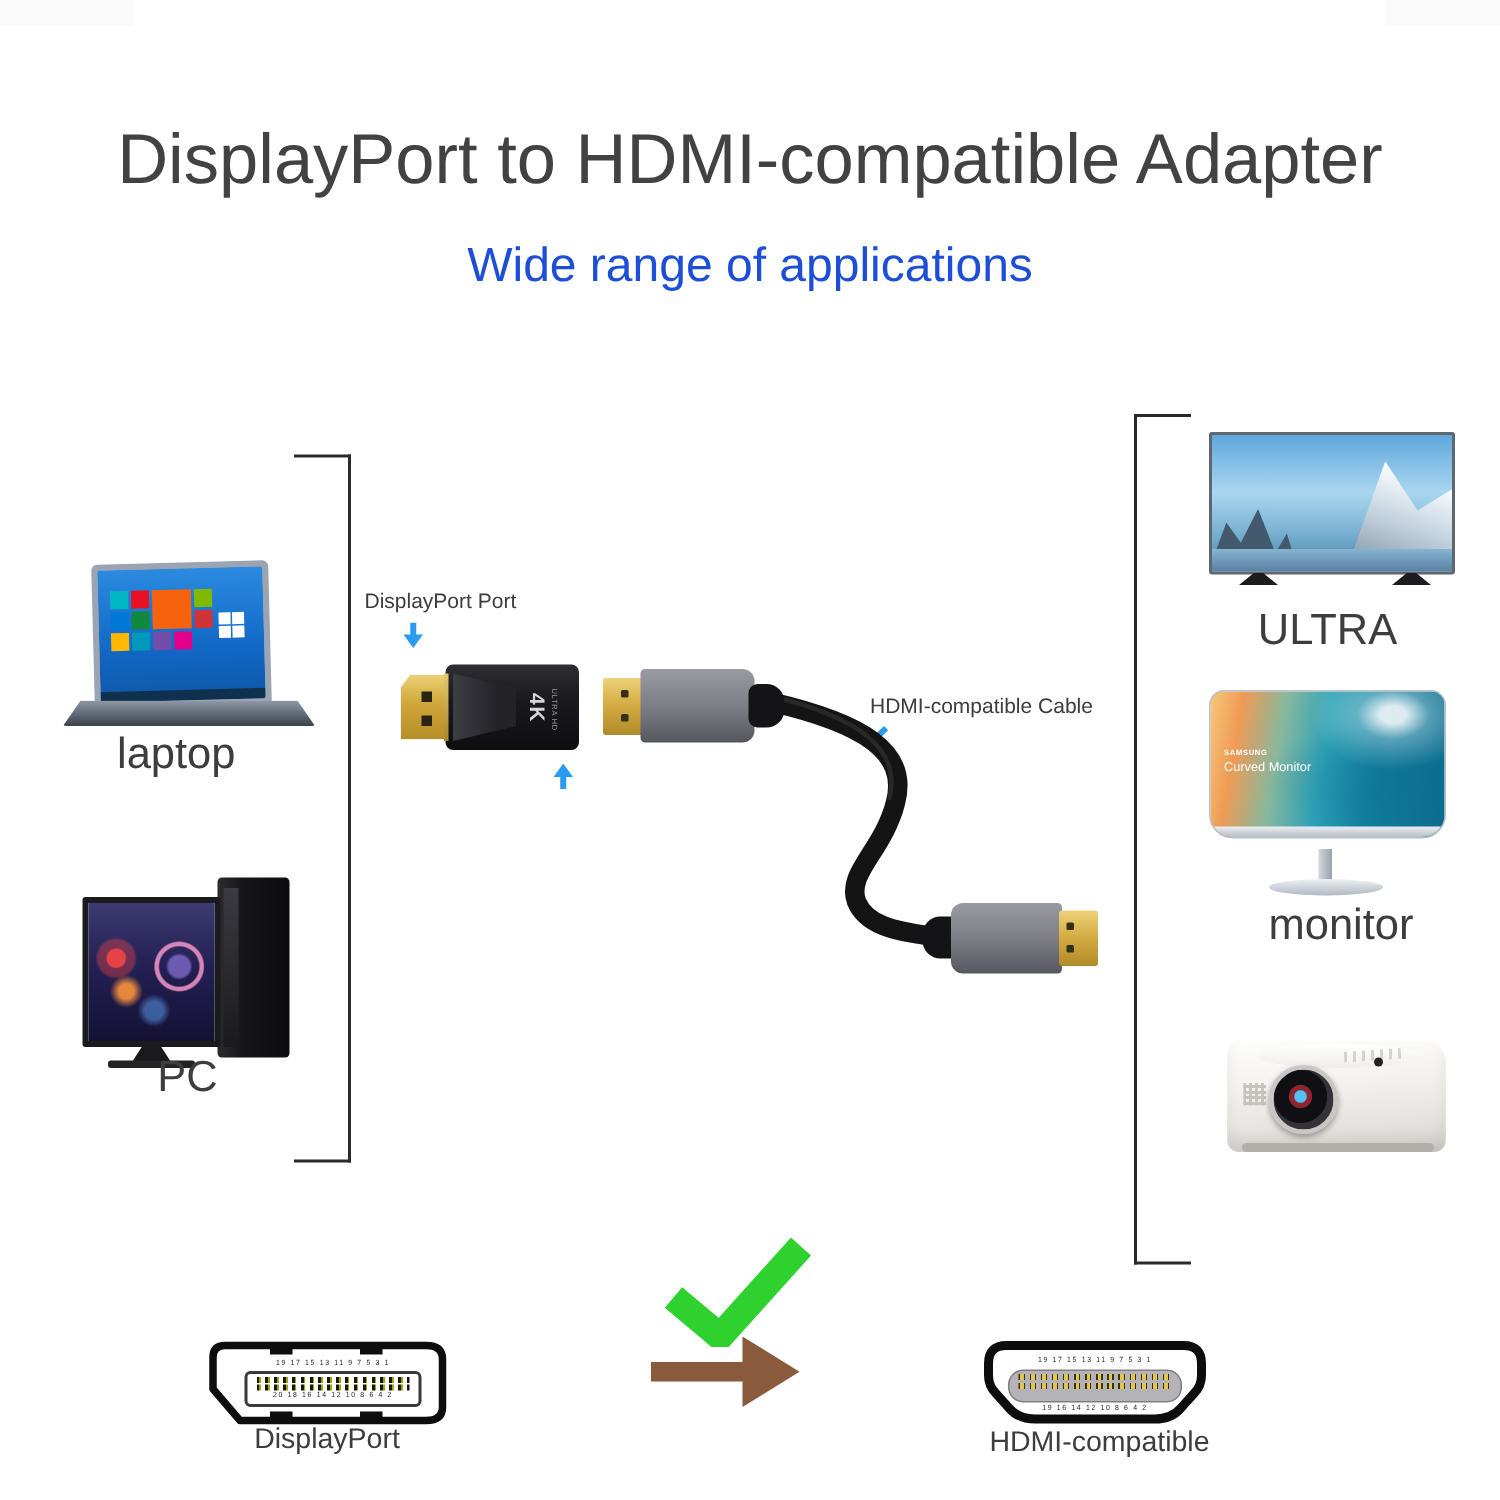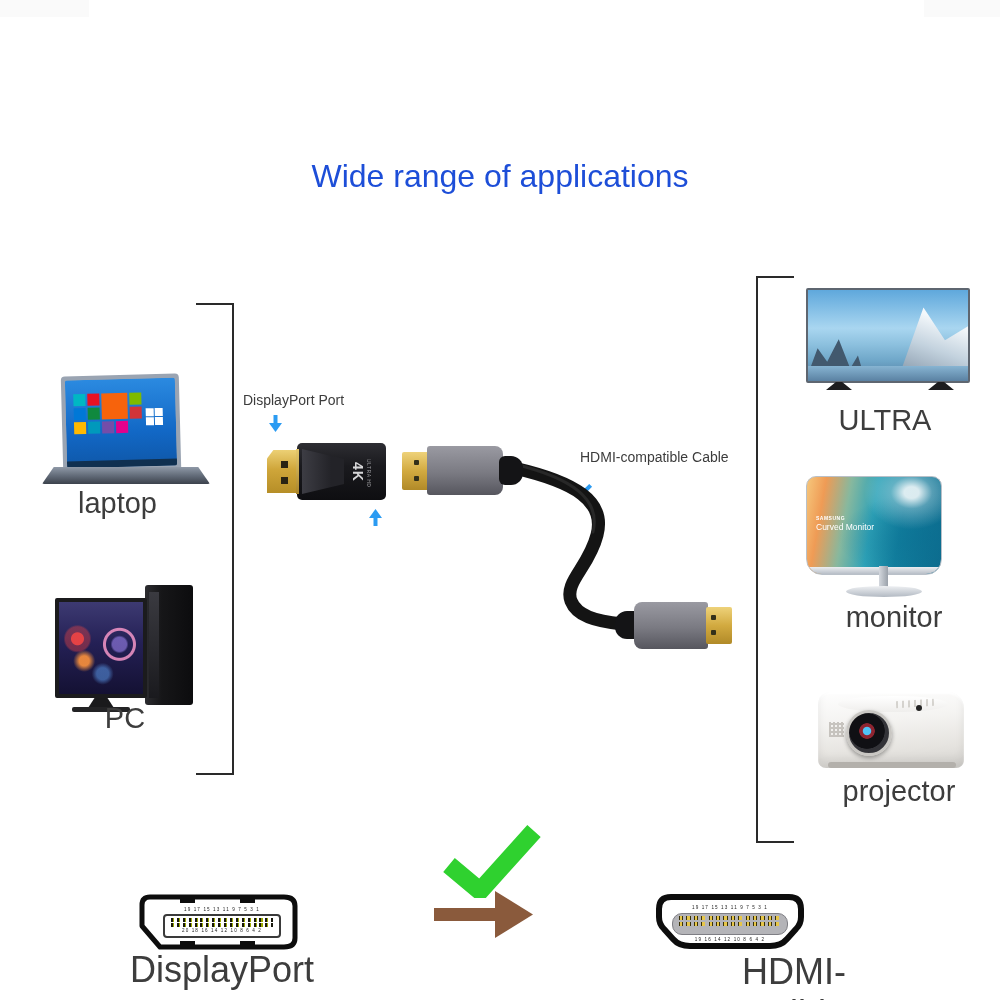--- a/index.html
+++ b/index.html
@@ -93,21 +93,21 @@
     clip-path:polygon(0 88%,10% 42%,20% 66%,32% 26%,44% 78%,52% 55%,60% 100%,0 100%);}
   .tv-mtn-right{position:absolute;right:0;bottom:0;width:48%;height:86%;
     background:linear-gradient(200deg,#f4f8fb 25%,#c3d2de 55%,#76899c 100%);
     clip-path:polygon(8% 100%,42% 6%,70% 48%,100% 30%,100% 100%);}
   .tv-water{position:absolute;left:0;bottom:0;width:100%;height:17%;
     background:linear-gradient(180deg,#87b4d2,#5a81a2);}
   .tv-foot{position:absolute;width:26px;height:8px;background:#1d1d1f;
     clip-path:polygon(0 100%,38% 0,62% 0,100% 100%);}
 
   
-  .cmon{position:absolute;left:806px;top:476px;width:136px;height:99px;border-radius:10px 10px 16px 16px;
+  .cmon{position:absolute;left:806px;top:460px;width:158px;height:99px;border-radius:10px 10px 16px 16px;
     overflow:hidden;border:1px solid #b9c0c8;box-sizing:border-box;
     background:
       radial-gradient(ellipse at 78% 16%, rgba(255,255,255,.85) 0 5%, rgba(255,255,255,.3) 14%, transparent 32%),
       radial-gradient(ellipse at 100% 62%, rgba(10,110,145,.6), transparent 55%),
       linear-gradient(100deg,#f6c77c 0%,#ef9b55 13%,#87b89e 30%,#2fa3b8 48%,#12809f 68%,#0d6b8d 100%);}
   .cmon-brand{position:absolute;left:9px;top:38px;font-size:5px;font-weight:bold;color:#fff;letter-spacing:.5px;}
   .cmon-caption{position:absolute;left:9px;top:45px;font-size:8.5px;color:#fff;}
   .cmon-chin{position:absolute;left:0;bottom:0;width:100%;height:7px;
     background:linear-gradient(180deg,#eceef1,#b7bec7);}
   .cmon-neck{position:absolute;left:879px;top:566px;width:9px;height:22px;
@@ -138,30 +138,31 @@
   .numrow{font-size:5px;color:#1c1c1c;text-align:center;white-space:nowrap;letter-spacing:1.2px;
           transform:scaleX(.92);line-height:6px;}
   .dp-pinbox{position:absolute;left:163px;top:914px;width:118px;height:24px;border:2px solid #3a3a3a;
     border-radius:4px;box-sizing:border-box;padding:1px 4px 0 4px;}
   .dp-pinrow{height:4px;margin:1px 2px 0 2px;
     background:repeating-linear-gradient(90deg,#17170c 0 2px,#9aa800 2px 3px,transparent 3px 5.9px);}
   .hdmi-strip{position:absolute;left:672px;top:913px;width:116px;height:22px;background:#b4b4b8;
     border:1px solid #7e7e84;border-radius:10px;box-sizing:border-box;padding:2px 6px;}
   .hdmi-pinrow{height:4px;margin-top:2px;
     background:repeating-linear-gradient(90deg,#3a3208 0 1px,#e6c64a 1px 3.4px,#3a3208 3.4px 4.2px,transparent 4.2px 7.4px);}
-  .footer-label{position:absolute;text-align:right;font-size:36px;color:#3d3d3d;}
+  .footer-label{position:absolute;text-align:center;font-size:19px;color:#3d3d3d;}
 </style>
 </head>
 <body>
 
 <div class="canvas">
 
   <div class="corner-shade" style="left:0;width:89px;"></div>
   <div class="corner-shade" style="left:924px;width:76px;"></div>
 
+  <div class="title">DisplayPort to HDMI-compatible Adapter</div>
   <div class="subtitle">Wide range of applications</div>
 
   <div class="bracket-left"></div>
   <div class="bracket-right"></div>
 
   <div>
     <div class="laptop-screen">
       <div class="laptop-display"></div>
     </div>
     <div class="laptop-base"></div>
@@ -181,21 +182,21 @@
 
   <div class="small-label" style="left:243px;top:392px;">DisplayPort Port</div>
   <svg class="abs" style="left:269px;top:415px;" width="13" height="17" viewBox="0 0 13 17">
     <rect x="4.5" y="0" width="4" height="9" fill="#2b9bf2"></rect>
     <polygon points="0,8 13,8 6.5,17" fill="#2b9bf2"></polygon>
   </svg>
   <svg class="abs" style="left:369px;top:509px;" width="13" height="17" viewBox="0 0 13 17">
     <rect x="4.5" y="8" width="4" height="9" fill="#2b9bf2"></rect>
     <polygon points="0,9 13,9 6.5,0" fill="#2b9bf2"></polygon>
   </svg>
-  <div class="small-label" style="left:538px;top:449px;margin-left:42px;">HDMI-compatible Cable</div>
+  <div class="small-label" style="left:538px;top:462px;margin-left:42px;">HDMI-compatible Cable</div>
   <svg class="abs" style="left:574px;top:480px;" width="22" height="22" viewBox="0 0 22 22">
     <g transform="rotate(45 11 11)">
       <rect x="9" y="3" width="4" height="8" fill="#2b9bf2"></rect>
       <polygon points="4.5,10 17.5,10 11,19 " fill="#2b9bf2"></polygon>
     </g>
   </svg>
 
   <svg class="abs" style="left:0;top:0;" width="1000" height="1000" viewBox="0 0 1000 1000">
     <path d="M 514 468 C 575 482, 606 501, 597 535 C 589 567, 564 582, 571 601 C 577 616, 595 621, 622 624" fill="none" stroke="#141414" stroke-width="13" stroke-linecap="round"></path>
     <path d="M 514 464 C 572 478, 601 499, 593 532" fill="none" stroke="#3c3c3c" stroke-width="3" opacity=".5" stroke-linecap="round"></path>
@@ -249,21 +250,20 @@
 
   <div>
     <div class="proj-body"></div>
     <div class="proj-top"></div>
     <div class="proj-vents"></div>
     <div class="proj-speaker"></div>
     <div class="proj-lens"></div>
     <div class="proj-dot"></div>
     <div class="proj-foot"></div>
   </div>
-  <div class="dev-label" style="left:835px;top:775px;width:128px;">projector</div>
 
   <svg class="abs" style="left:435px;top:818px;" width="115" height="80" viewBox="0 0 115 80">
     <path d="M14,47 L45,73 L99,13" fill="none" stroke="#2fd12f" stroke-width="18" stroke-linecap="butt" stroke-linejoin="miter"></path>
   </svg>
 
   <svg class="abs" style="left:432px;top:888px;" width="105" height="52" viewBox="0 0 105 52">
     <rect x="2" y="20" width="66" height="13" fill="#8a5a3c"></rect>
     <polygon points="63,3 101,26.5 63,50" fill="#8a5a3c"></polygon>
   </svg>
 

